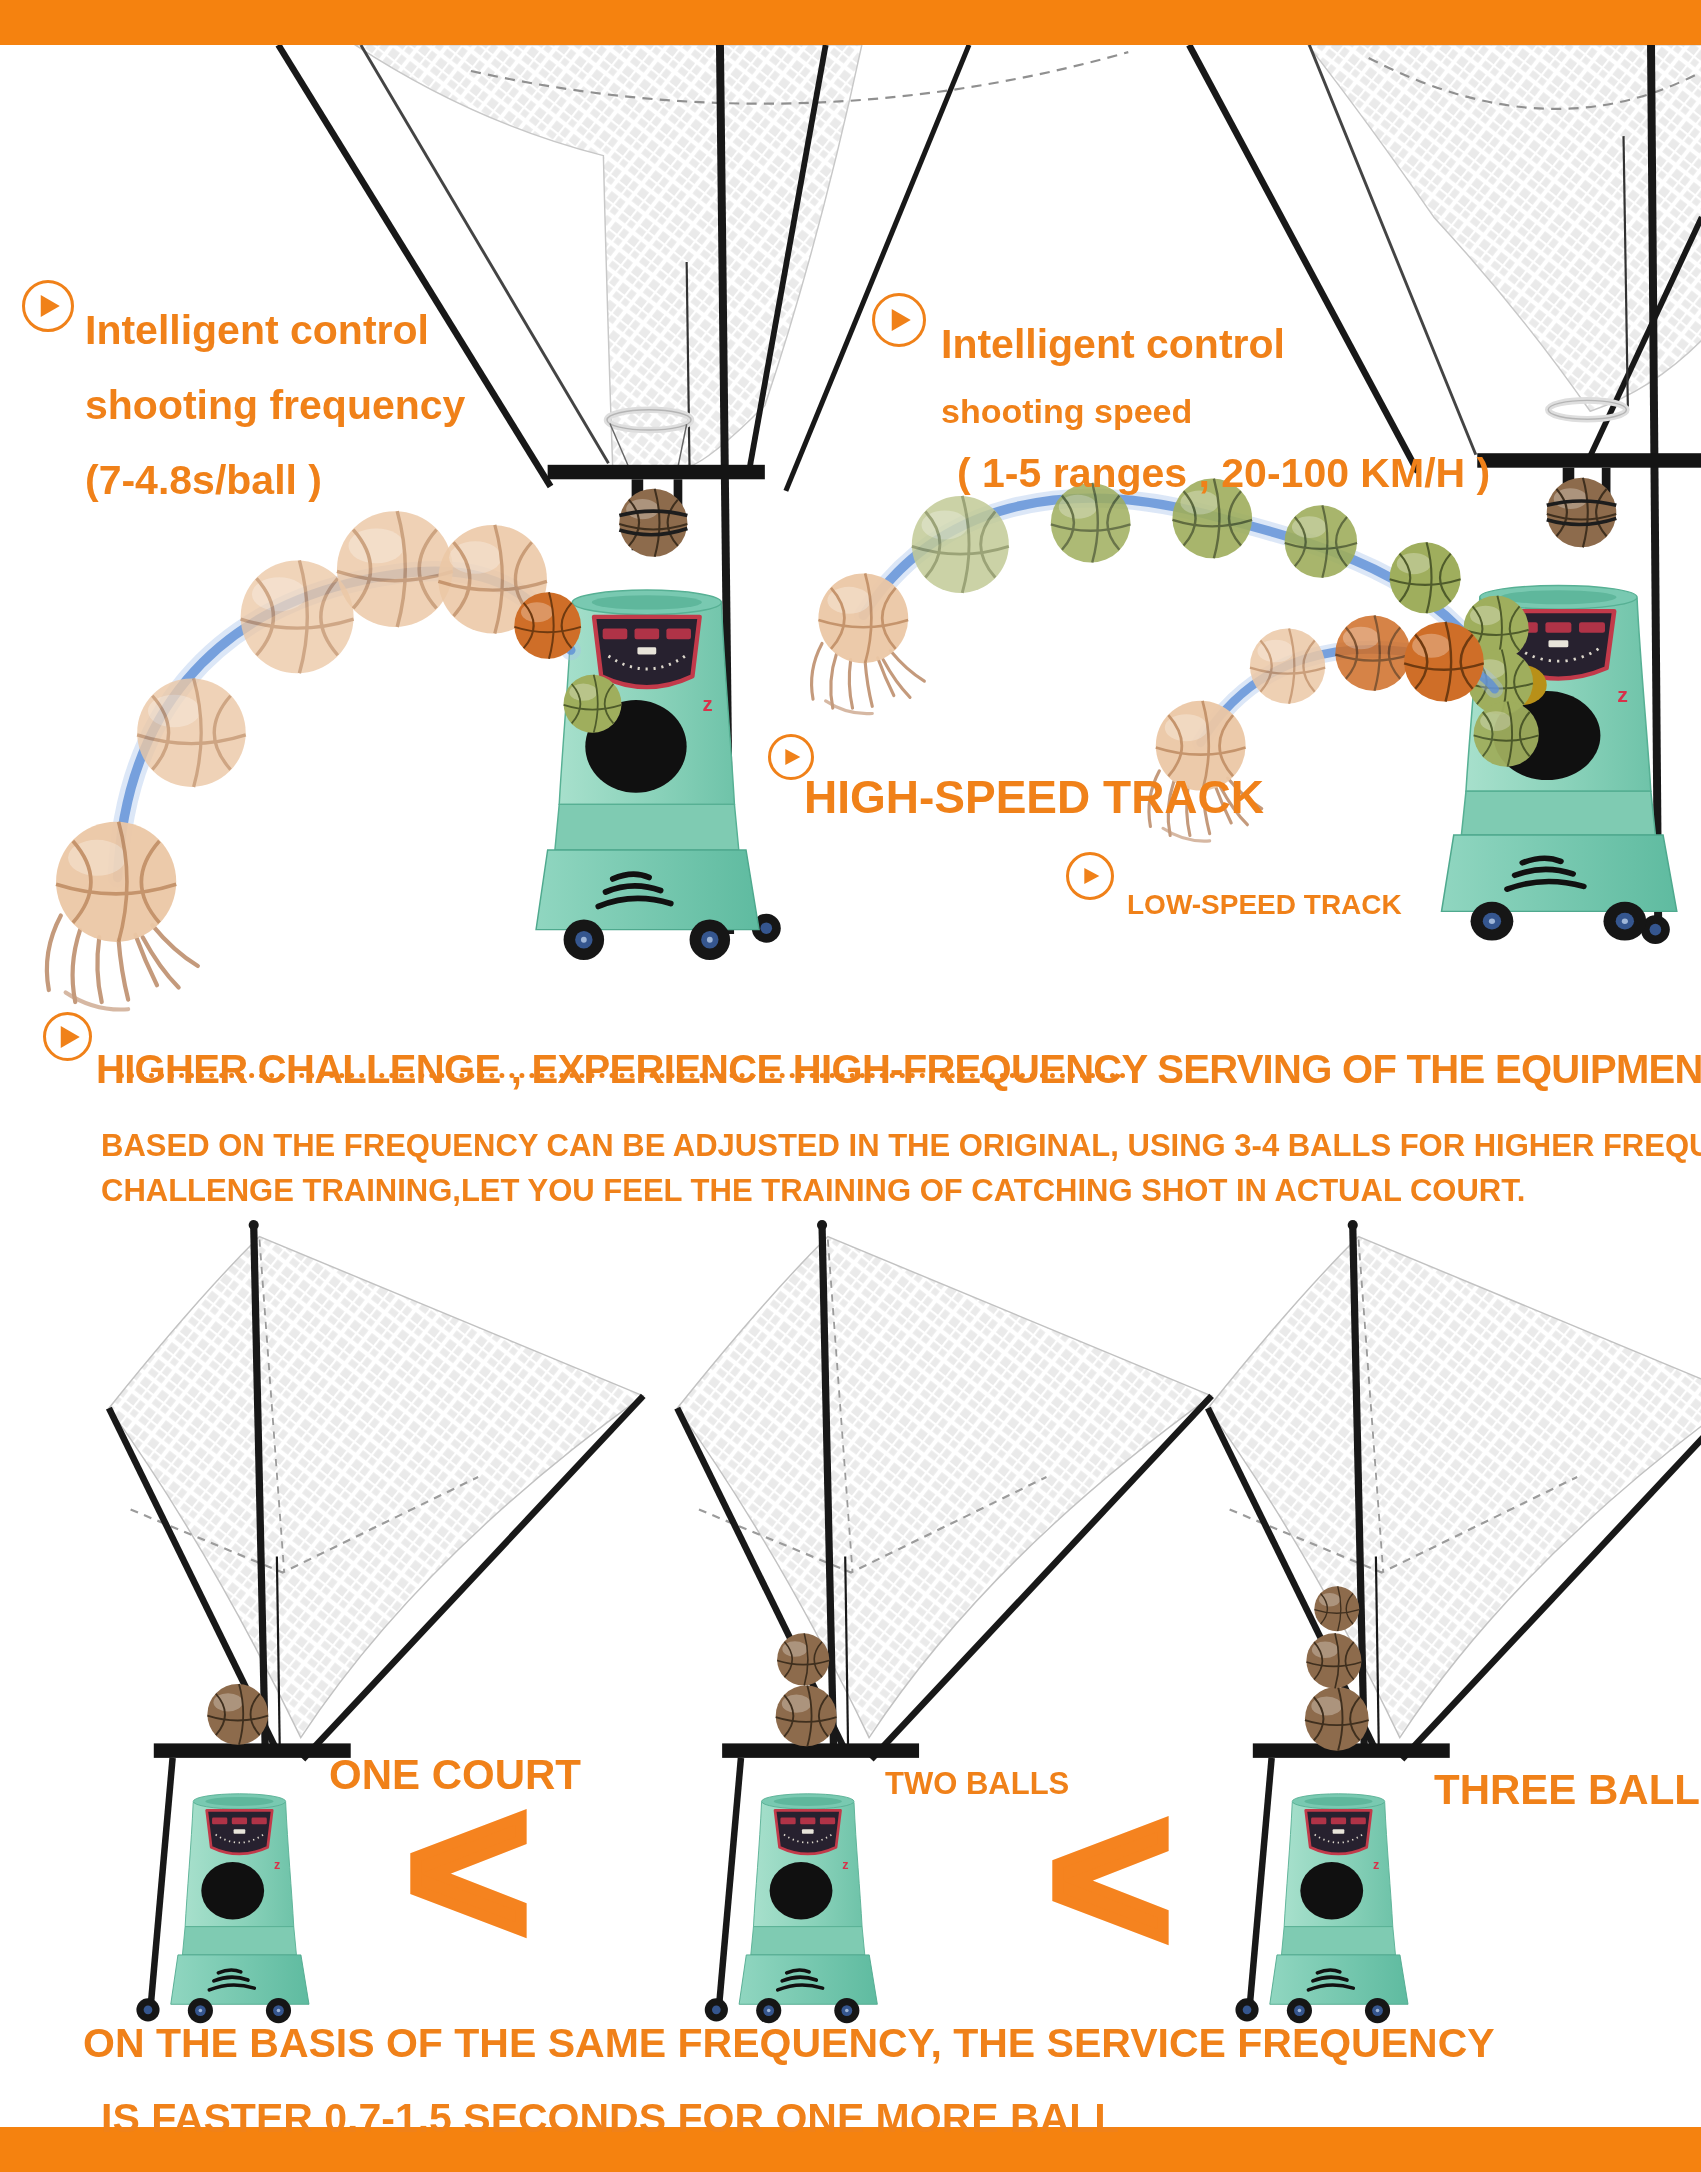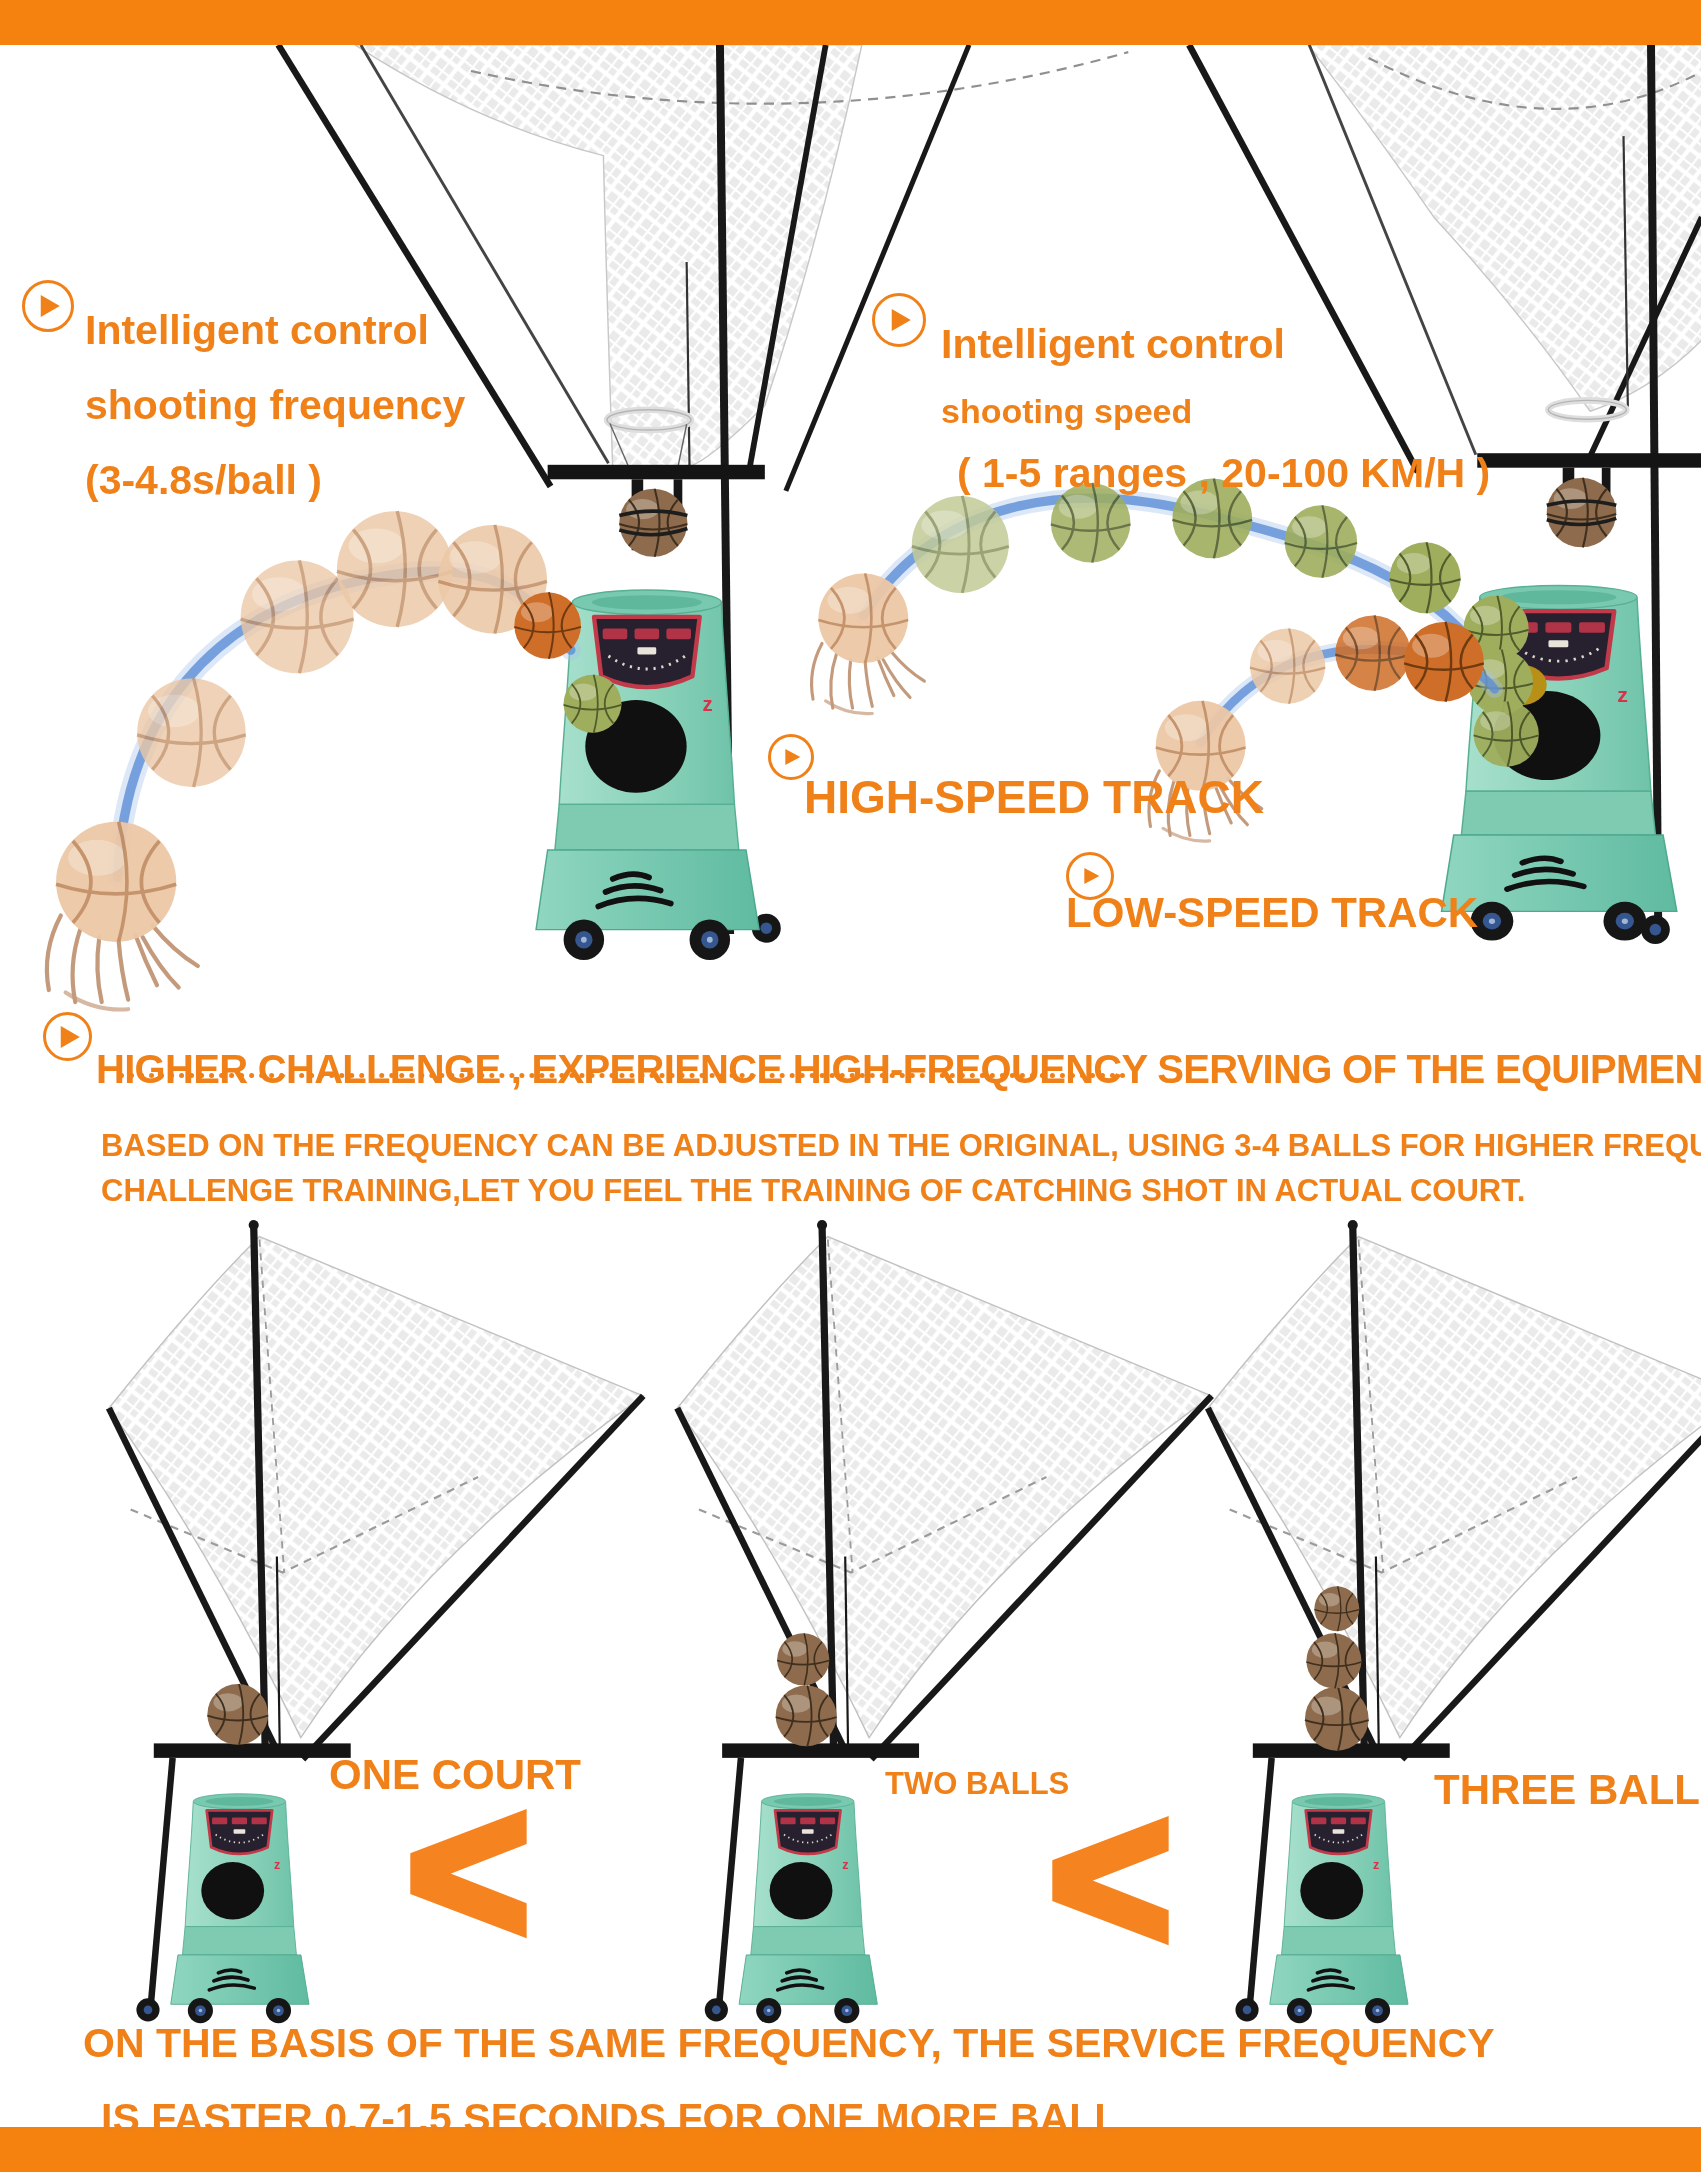--- a/index.html
+++ b/index.html
@@ -232,21 +232,21 @@
 
 <div class="bar" style="top:0;"></div>
 <div class="bar" style="top:2938;height:45px;top:2127px;"></div>
 
 <div>
   <span class="bullet" style="left:22px;top:280px;width:52px;height:52px;">
       <span class="tri"></span>
     </span>
   <div class="txt" style="left:85px;top:277px;font-size:41px;">Intelligent control</div>
   <div class="txt" style="left:85px;top:352px;font-size:41px;">shooting frequency</div>
-  <div class="txt" style="left:85px;top:427px;font-size:41px;">(3-4.8s/ball )</div>
+  <div class="txt" style="left:85px;top:427px;font-size:41px;">(7-4.8s/ball )</div>
 </div>
 
 <div>
   <span class="bullet" style="left:872px;top:293px;width:54px;height:54px;">
       <span class="tri"></span>
     </span>
   <div class="txt" style="left:941px;top:291px;font-size:41px;">Intelligent control</div>
   <div class="txt" style="left:941px;top:362px;font-size:34px;">shooting speed</div>
   <div class="txt" style="left:957px;top:420px;font-size:41px;">( 1-5 ranges , 20-100 KM/H )</div>
 </div>
@@ -255,21 +255,21 @@
   <span class="bullet small" style="left:768px;top:734px;width:46px;height:46px;">
       <span class="tri"></span>
     </span>
   <div class="txt" style="left:804px;top:740px;font-size:46px;">HIGH-SPEED TRACK</div>
 </div>
 
 <div>
   <span class="bullet small" style="left:1066px;top:852px;width:48px;height:48px;">
       <span class="tri"></span>
     </span>
-  <div class="txt" style="left:1066px;top:859px;font-size:42px;">LOW-SPEED TRACK</div>
+  <div class="txt" style="left:1127px;top:859px;font-size:28px;">LOW-SPEED TRACK</div>
 </div>
 
 <div>
   <span class="bullet" style="left:43px;top:1012px;width:49px;height:49px;">
       <span class="tri"></span>
     </span>
   <div class="txt" style="left:96px;top:1017px;font-size:40px;letter-spacing:-0.7px;">HIGHER CHALLENGE , EXPERIENCE HIGH-FREQUENCY SERVING OF THE EQUIPMENT.</div>
   <div class="dotline" style="left:119px;top:1073px;width:1007px;"></div>
   <div class="txt" style="left:101px;top:1098px;font-size:31px;letter-spacing:0;">BASED ON THE FREQUENCY CAN BE ADJUSTED IN THE ORIGINAL, USING 3-4 BALLS FOR HIGHER FREQUENCY</div>
   <div class="txt" style="left:101px;top:1143px;font-size:31px;letter-spacing:0;">CHALLENGE TRAINING,LET YOU FEEL THE TRAINING OF CATCHING SHOT IN ACTUAL COURT.</div>

